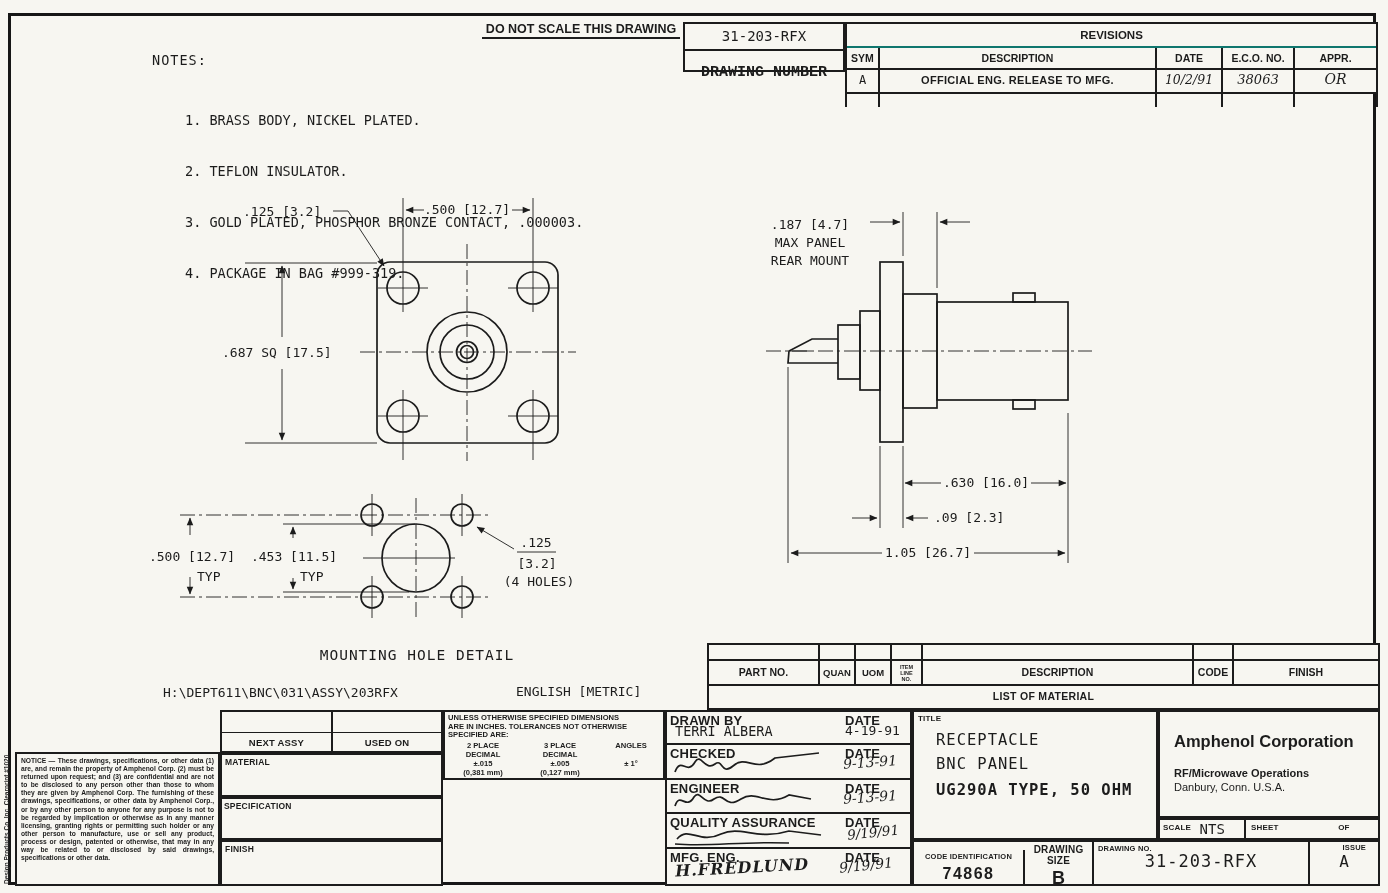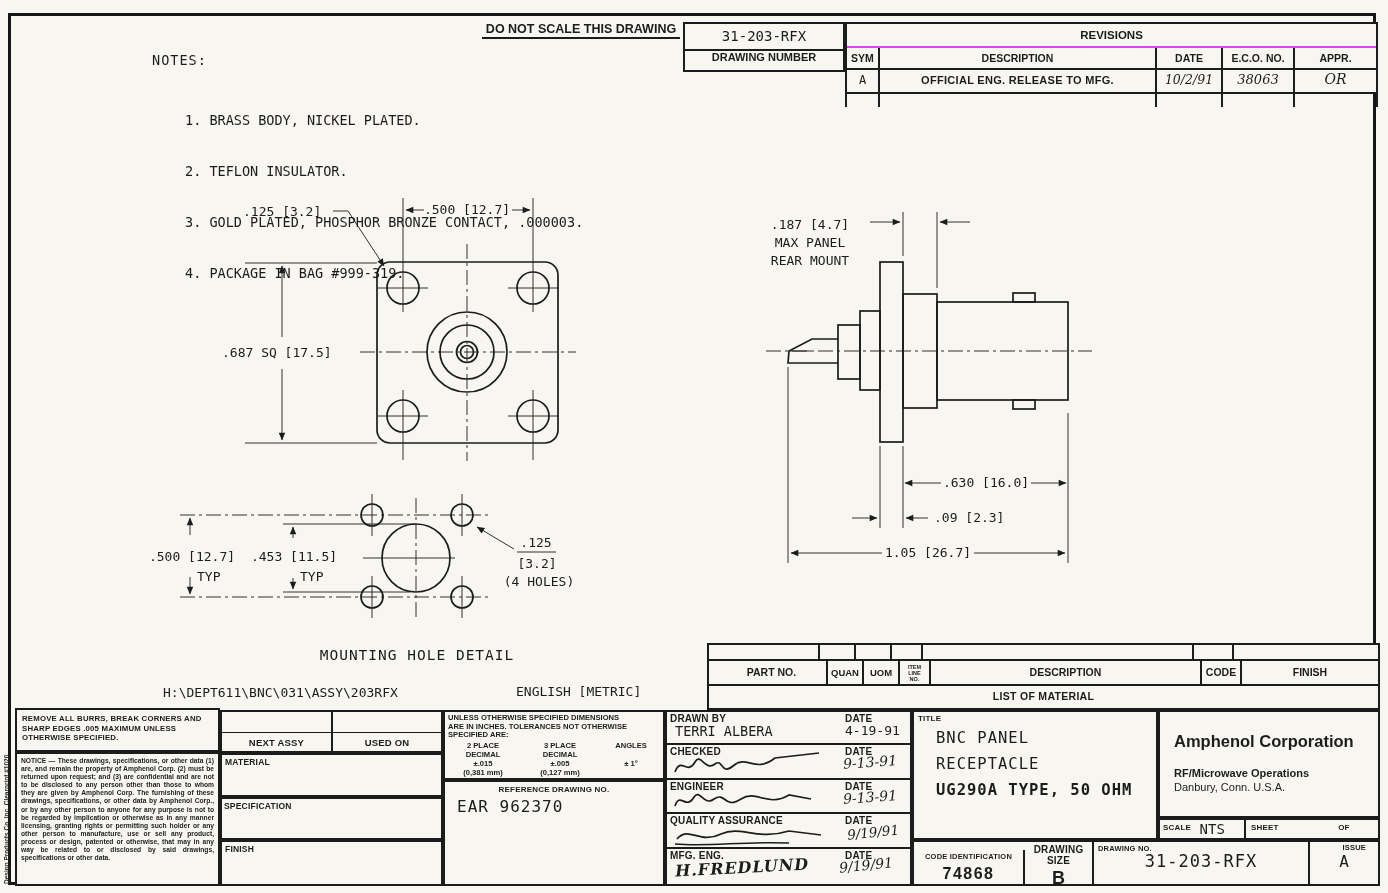--- a/index.html
+++ b/index.html
@@ -1,21 +1,21 @@
 <!DOCTYPE html>
 <html><head>
 <meta charset="utf-8">
 <style>
   html,body{margin:0;padding:0;background:#cfccc3;}
   .sheet{position:relative;width:1388px;height:893px;background:#f7f6f1;color:#1c1c1c;
          font-family:"Liberation Sans",sans-serif;overflow:hidden;}
   .abs{position:absolute;}
   .mono{font-family:"DejaVu Sans Mono",monospace;}
   .hand{font-family:"DejaVu Serif",serif;font-style:italic;}
-  .lbl{font-weight:bold;font-size:10px;letter-spacing:.2px;font-family:"Liberation Sans",sans-serif;}
+  .lbl{font-weight:bold;font-size:13px;letter-spacing:.2px;font-family:"Liberation Sans",sans-serif;}
   .bx{border:2px solid #1c1c1c;box-sizing:border-box;background:#f7f6f1;}
   .ctr{text-align:center;}
   svg{display:block;}
   .obj{stroke:#1c1c1c;stroke-width:1.7;fill:none;}
   .thin{stroke:#1c1c1c;stroke-width:0.9;fill:none;}
   .cl{stroke:#1c1c1c;stroke-width:0.9;fill:none;stroke-dasharray:15 4 3 4;}
   .dtxt{font-family:"DejaVu Sans Mono",monospace;font-size:13px;fill:#1c1c1c;}
   .row{display:flex;box-sizing:border-box;}
   .cell{box-sizing:border-box;border-right:2px solid #1c1c1c;}
   .cell:last-child{border-right:none;}
@@ -26,25 +26,25 @@
 <div class="sheet">
 
   <div class="abs" style="left:8px;top:13px;width:1368px;height:872px;border:3px solid #161616;box-sizing:border-box;"></div>
 
   <div class="abs" style="left:3px;top:884px;transform:rotate(-90deg);transform-origin:0 0;font-size:6.5px;font-weight:bold;color:#2a2a2a;white-space:nowrap;">Design Products Co. Inc.   Clearprint   #1020</div>
 
   <div class="abs ctr" style="left:482px;top:22px;width:198px;font-weight:bold;font-size:12.5px;border-bottom:2px solid #1c1c1c;padding-bottom:1px;">DO NOT SCALE THIS DRAWING</div>
 
   <div class="abs bx" style="left:683px;top:22px;width:162px;height:50px;">
     <div class="ctr mono" style="height:25px;line-height:25px;border-bottom:2px solid #1c1c1c;font-size:14px;">31-203-RFX</div>
-    <div class="ctr" style="font-weight:bold;font-size:11px;padding-top:0;">DRAWING NUMBER</div>
+    <div class="ctr" style="font-weight:bold;font-size:15px;padding-top:13px;font-family:Liberation Mono, monospace;">DRAWING NUMBER</div>
   </div>
 
   <div class="abs bx" style="left:845px;top:22px;width:533px;height:72px;">
-    <div class="ctr" style="height:22px;line-height:22px;font-weight:bold;font-size:11.5px;border-bottom:2px solid #d946ef;">REVISIONS</div>
+    <div class="ctr" style="height:22px;line-height:22px;font-weight:bold;font-size:11.5px;border-bottom:2px solid #0f766e;">REVISIONS</div>
     <div class="row" style="height:22px;border-bottom:2px solid #1c1c1c;font-weight:bold;font-size:10.5px;">
       <div class="cell ctr" style="width:33px;line-height:21px;">SYM</div>
       <div class="cell ctr" style="width:277px;line-height:21px;">DESCRIPTION</div>
       <div class="cell ctr" style="width:66px;line-height:21px;">DATE</div>
       <div class="cell ctr" style="width:72px;line-height:21px;">E.C.O. NO.</div>
       <div class="cell ctr" style="flex:1;line-height:21px;">APPR.</div>
     </div>
     <div class="row" style="height:22px;font-size:12px;">
       <div class="cell ctr mono" style="width:33px;line-height:21px;">A</div>
       <div class="cell ctr" style="width:277px;line-height:21px;font-size:11px;font-weight:bold;letter-spacing:.3px;">OFFICIAL ENG. RELEASE TO MFG.</div>
@@ -180,38 +180,35 @@
     <div class="row" style="height:16px;border-bottom:2px solid #1c1c1c;">
       <div class="cell" style="width:111px;"></div>
         <div class="cell" style="width:36px;"></div>
       <div class="cell" style="width:36px;"></div>
         <div class="cell" style="width:31px;"></div>
       <div class="cell" style="width:271px;"></div>
         <div class="cell" style="width:40px;"></div>
       <div class="cell" style="flex:1;"></div>
     </div>
     <div class="row" style="height:25px;border-bottom:2px solid #1c1c1c;font-weight:bold;font-size:10.5px;">
-      <div class="cell ctr" style="width:111px;line-height:23px;margin-left:8px;">PART NO.</div>
+      <div class="cell ctr" style="width:111px;line-height:23px;">PART NO.</div>
       <div class="cell ctr" style="width:36px;line-height:23px;font-size:9.5px;">QUAN</div>
       <div class="cell ctr" style="width:36px;line-height:23px;font-size:9.5px;">UOM</div>
       <div class="cell ctr" style="width:31px;font-size:5.5px;line-height:6px;padding-top:3px;">
         <div>ITEM</div>
           <div>LINE</div>
           <div>NO.</div>
       </div>
       <div class="cell ctr" style="width:271px;line-height:23px;">DESCRIPTION</div>
       <div class="cell ctr" style="width:40px;line-height:23px;">CODE</div>
       <div class="cell ctr" style="flex:1;line-height:23px;">FINISH</div>
     </div>
     <div class="ctr" style="height:20px;line-height:20px;font-weight:bold;font-size:10.5px;letter-spacing:.3px;">LIST OF MATERIAL</div>
   </div>
 
-  <div class="abs bx" style="left:15px;top:708px;width:205px;height:44px;border-width:2.5px;">
-    <div class="lbl" style="padding:4px 5px;font-size:7.8px;line-height:9.5px;">REMOVE ALL BURRS, BREAK CORNERS AND SHARP EDGES .005 MAXIMUM UNLESS OTHERWISE SPECIFIED.</div>
-  </div>
   <div class="abs bx" style="left:15px;top:752px;width:205px;height:134px;border-width:2.5px;">
     <div style="padding:3px 4px;font-size:6.7px;line-height:8.1px;font-weight:bold;text-align:justify;">NOTICE — These drawings, specifications, or other data (1) are, and remain the property of Amphenol Corp. (2) must be returned upon request; and (3) are confidential and are not to be disclosed to any person other than those to whom they are given by Amphenol Corp. The furnishing of these drawings, specifications, or other data by Amphenol Corp., or by any other person to anyone for any purpose is not to be regarded by implication or otherwise as in any manner licensing, granting rights or permitting such holder or any other person to manufacture, use or sell any product, process or design, patented or otherwise, that may in any way be related to or disclosed by said drawings, specifications or other data.</div>
   </div>
 
   <div class="abs bx" style="left:220px;top:710px;width:223px;height:43px;">
     <div class="row" style="height:100%;">
       <div class="cell" style="width:111px;position:relative;">
         <div class="lbl ctr" style="position:absolute;left:0;right:0;bottom:3px;font-size:9.5px;border-top:1.5px solid #1c1c1c;padding-top:4px;">NEXT ASSY</div>
       </div>
       <div class="cell" style="flex:1;position:relative;">
@@ -250,24 +247,20 @@
         <div>(0,127 mm)</div>
       </div>
       <div style="flex:1;">
         <div>ANGLES</div>
         <div>&nbsp;</div>
         <div>± 1°</div>
       </div>
     </div>
   </div>
 
-  <div class="abs bx" style="left:443px;top:780px;width:222px;height:106px;">
-    <div class="lbl ctr" style="padding-top:3px;font-size:8px;">REFERENCE DRAWING NO.</div>
-    <div class="mono" style="font-size:16px;padding:3px 0 0 12px;letter-spacing:1px;">EAR 962370</div>
-  </div>
 
   <div class="abs bx" style="left:665px;top:710px;width:247px;height:176px;">
     <div style="position:relative;height:33px;border-bottom:2px solid #1c1c1c;box-sizing:border-box;">
       <span class="lbl" style="position:absolute;left:3px;top:1px;">DRAWN BY</span>
       <span class="lbl" style="position:absolute;left:178px;top:1px;">DATE</span>
       <span class="mono" style="position:absolute;left:8px;top:11px;font-size:13.5px;">TERRI ALBERA</span>
       <span class="mono" style="position:absolute;left:178px;top:11px;font-size:13px;">4-19-91</span>
     </div>
     <div style="position:relative;height:35px;border-bottom:2px solid #1c1c1c;box-sizing:border-box;">
       <span class="lbl" style="position:absolute;left:3px;top:1px;">CHECKED</span>
@@ -297,22 +290,22 @@
     <div style="position:relative;height:33px;box-sizing:border-box;">
       <span class="lbl" style="position:absolute;left:3px;top:1px;">MFG. ENG.</span>
       <span class="lbl" style="position:absolute;left:178px;top:1px;">DATE</span>
       <span class="hand" style="position:absolute;left:8px;top:9px;font-size:16px;font-weight:bold;transform:rotate(-3deg);letter-spacing:1px;">H.FREDLUND</span>
       <span class="hand" style="position:absolute;left:172px;top:8px;font-size:14px;transform:rotate(-6deg);">9/19/91</span>
     </div>
   </div>
 
   <div class="abs bx" style="left:912px;top:710px;width:246px;height:130px;">
     <div class="lbl" style="padding:2px 0 0 4px;font-size:8px;">TITLE</div>
+    <div class="mono" style="padding:8px 0 0 22px;font-size:15.5px;letter-spacing:1px;">RECEPTACLE</div>
     <div class="mono" style="padding:6px 0 0 22px;font-size:15.5px;letter-spacing:1px;">BNC PANEL</div>
-    <div class="mono" style="padding:8px 0 0 22px;font-size:15.5px;letter-spacing:1px;">RECEPTACLE</div>
     <div class="mono" style="padding:8px 0 0 22px;font-size:15.5px;letter-spacing:1px;font-weight:bold;">UG290A TYPE, 50 OHM</div>
   </div>
 
   <div class="abs bx" style="left:1158px;top:710px;width:222px;height:108px;">
     <div style="padding:20px 0 0 14px;font-weight:bold;font-size:16.5px;">Amphenol Corporation</div>
     <div style="padding:16px 0 0 14px;font-weight:bold;font-size:11px;">RF/Microwave Operations</div>
     <div style="padding:2px 0 0 14px;font-size:11px;">Danbury, Conn. U.S.A.</div>
   </div>
 
   <div class="abs bx row" style="left:1158px;top:818px;width:222px;height:22px;">

